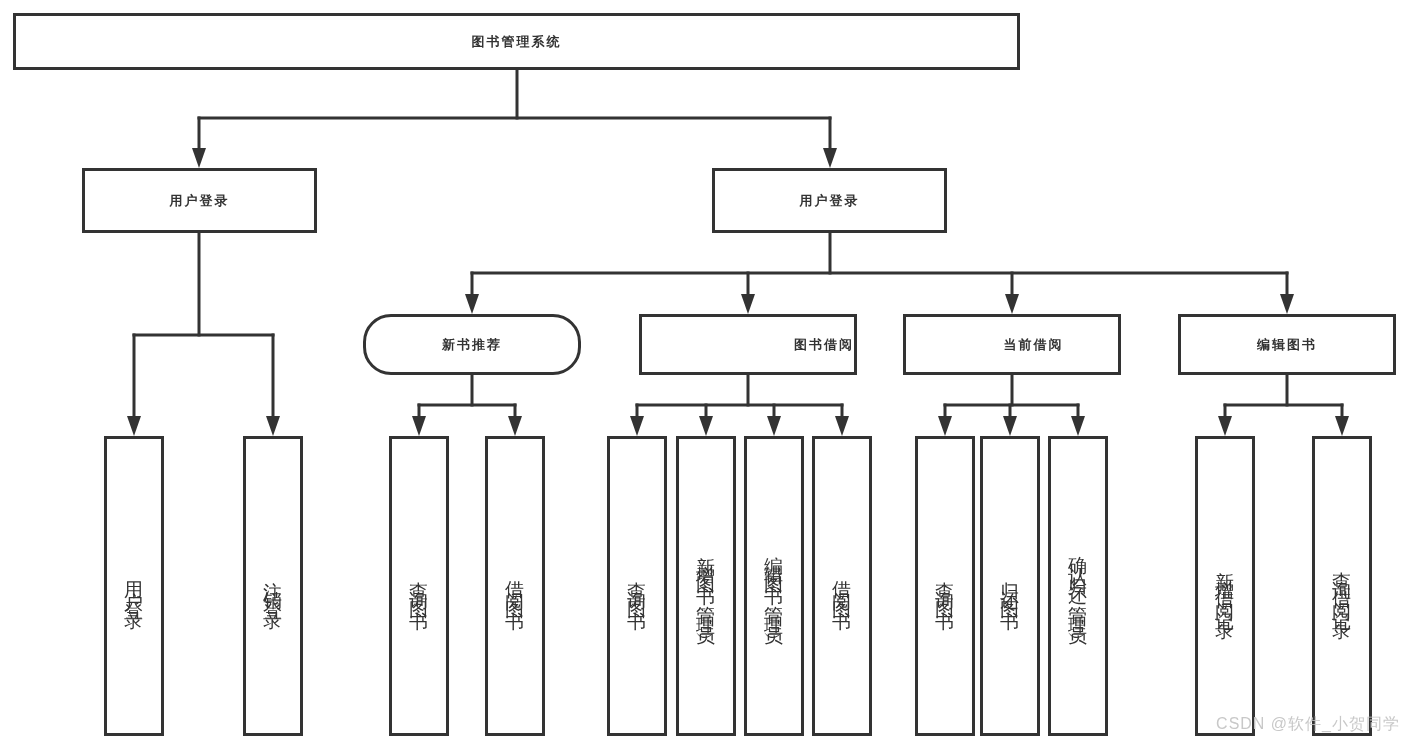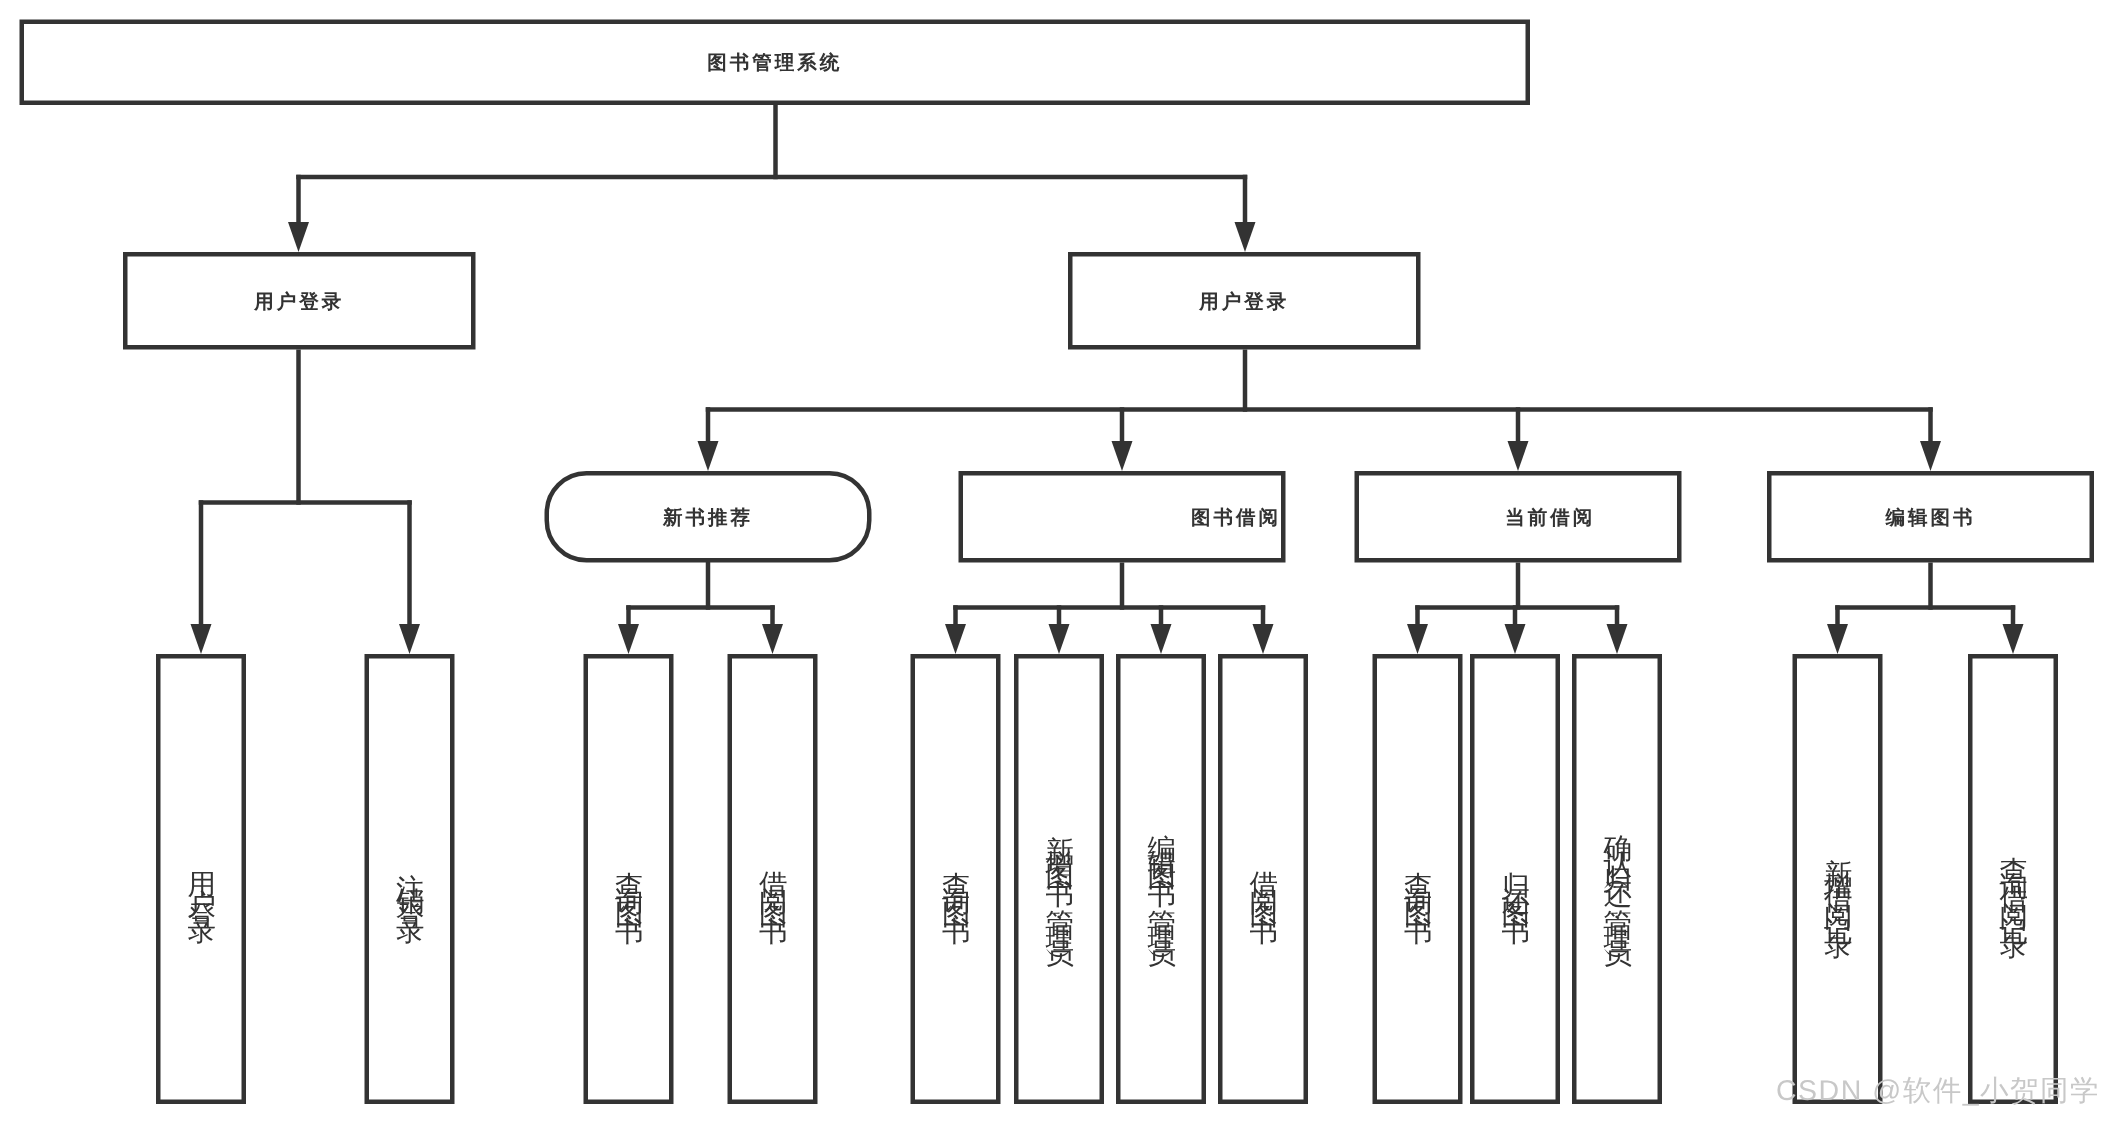--- a/index.html
+++ b/index.html
@@ -44,21 +44,21 @@
     text-orientation: mixed;
     font-size: 19px;
     line-height: 1;
     letter-spacing: 10px;
     white-space: nowrap;
   }
   #watermark {
     position: absolute;
     right: 5px;
     top: 714px;
-    font-size: 19px;
+    font-size: 16px;
     letter-spacing: 1px;
     z-index: 2;
     white-space: nowrap;
   }
 </style>
 </head>
 <body>
 
 <div id="diagram">
   <svg id="connector-layer" xmlns="http://www.w3.org/2000/svg" viewBox="0 0 1405 747">

